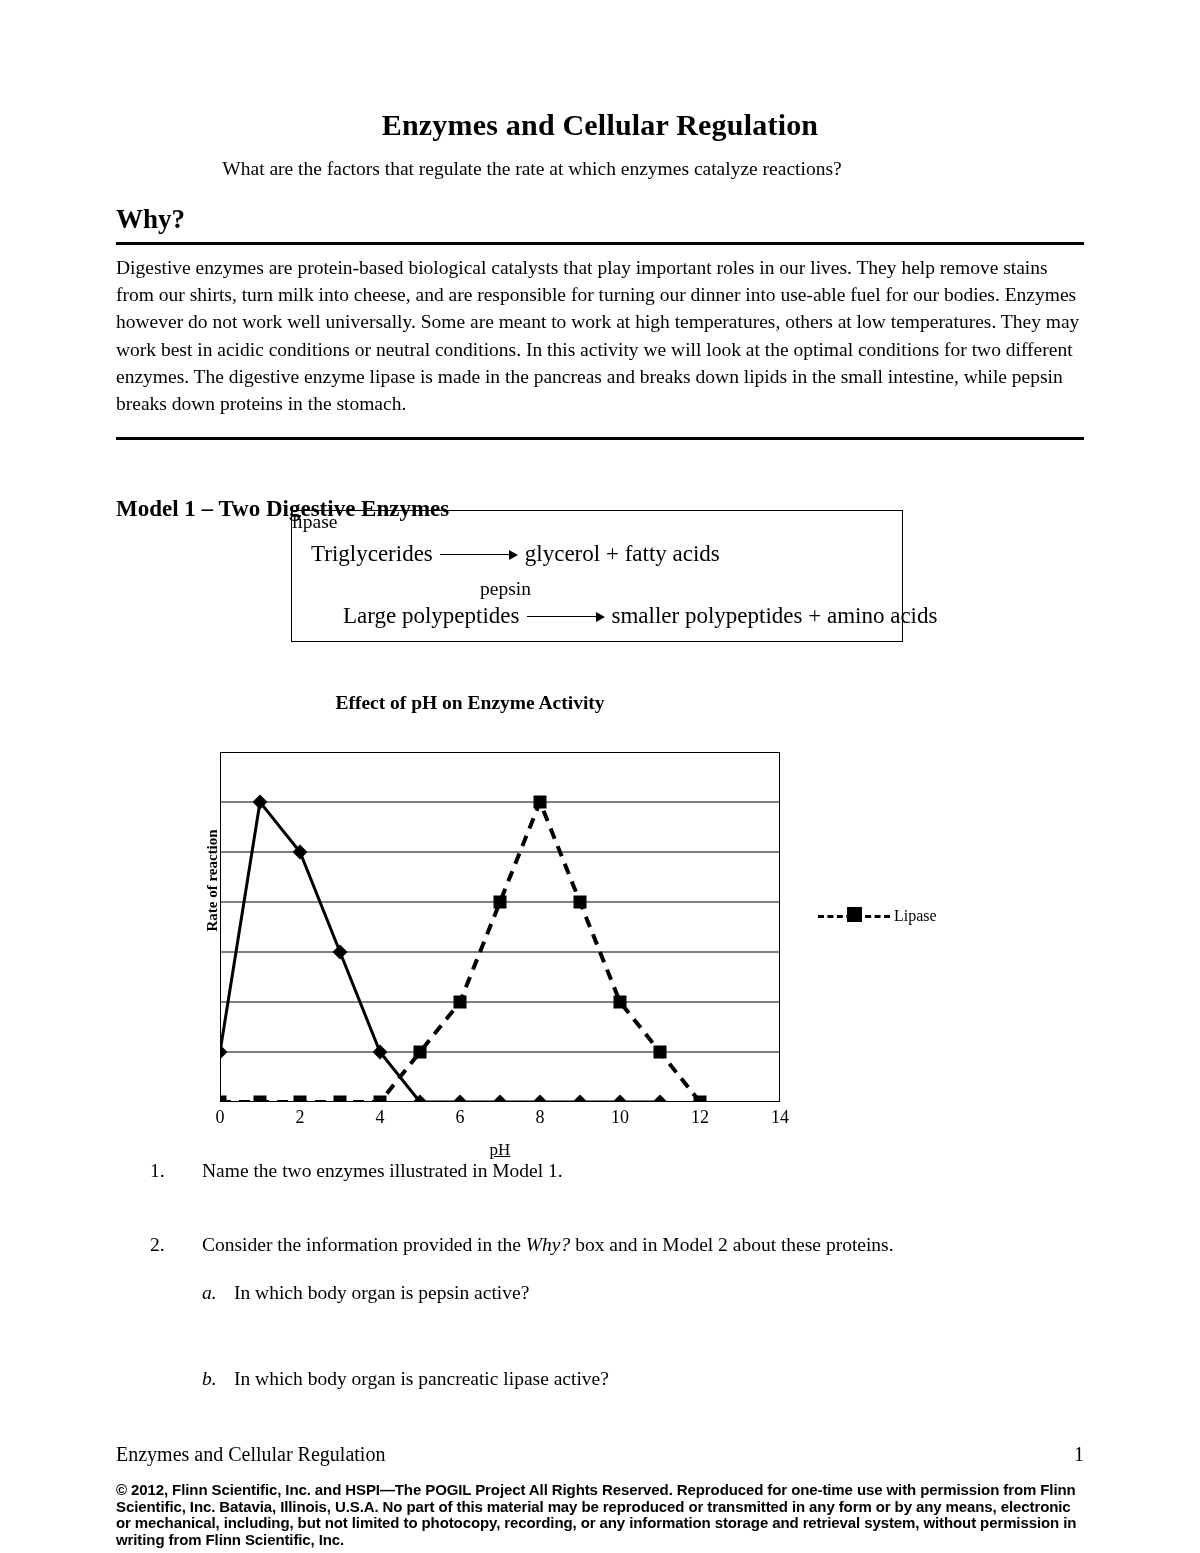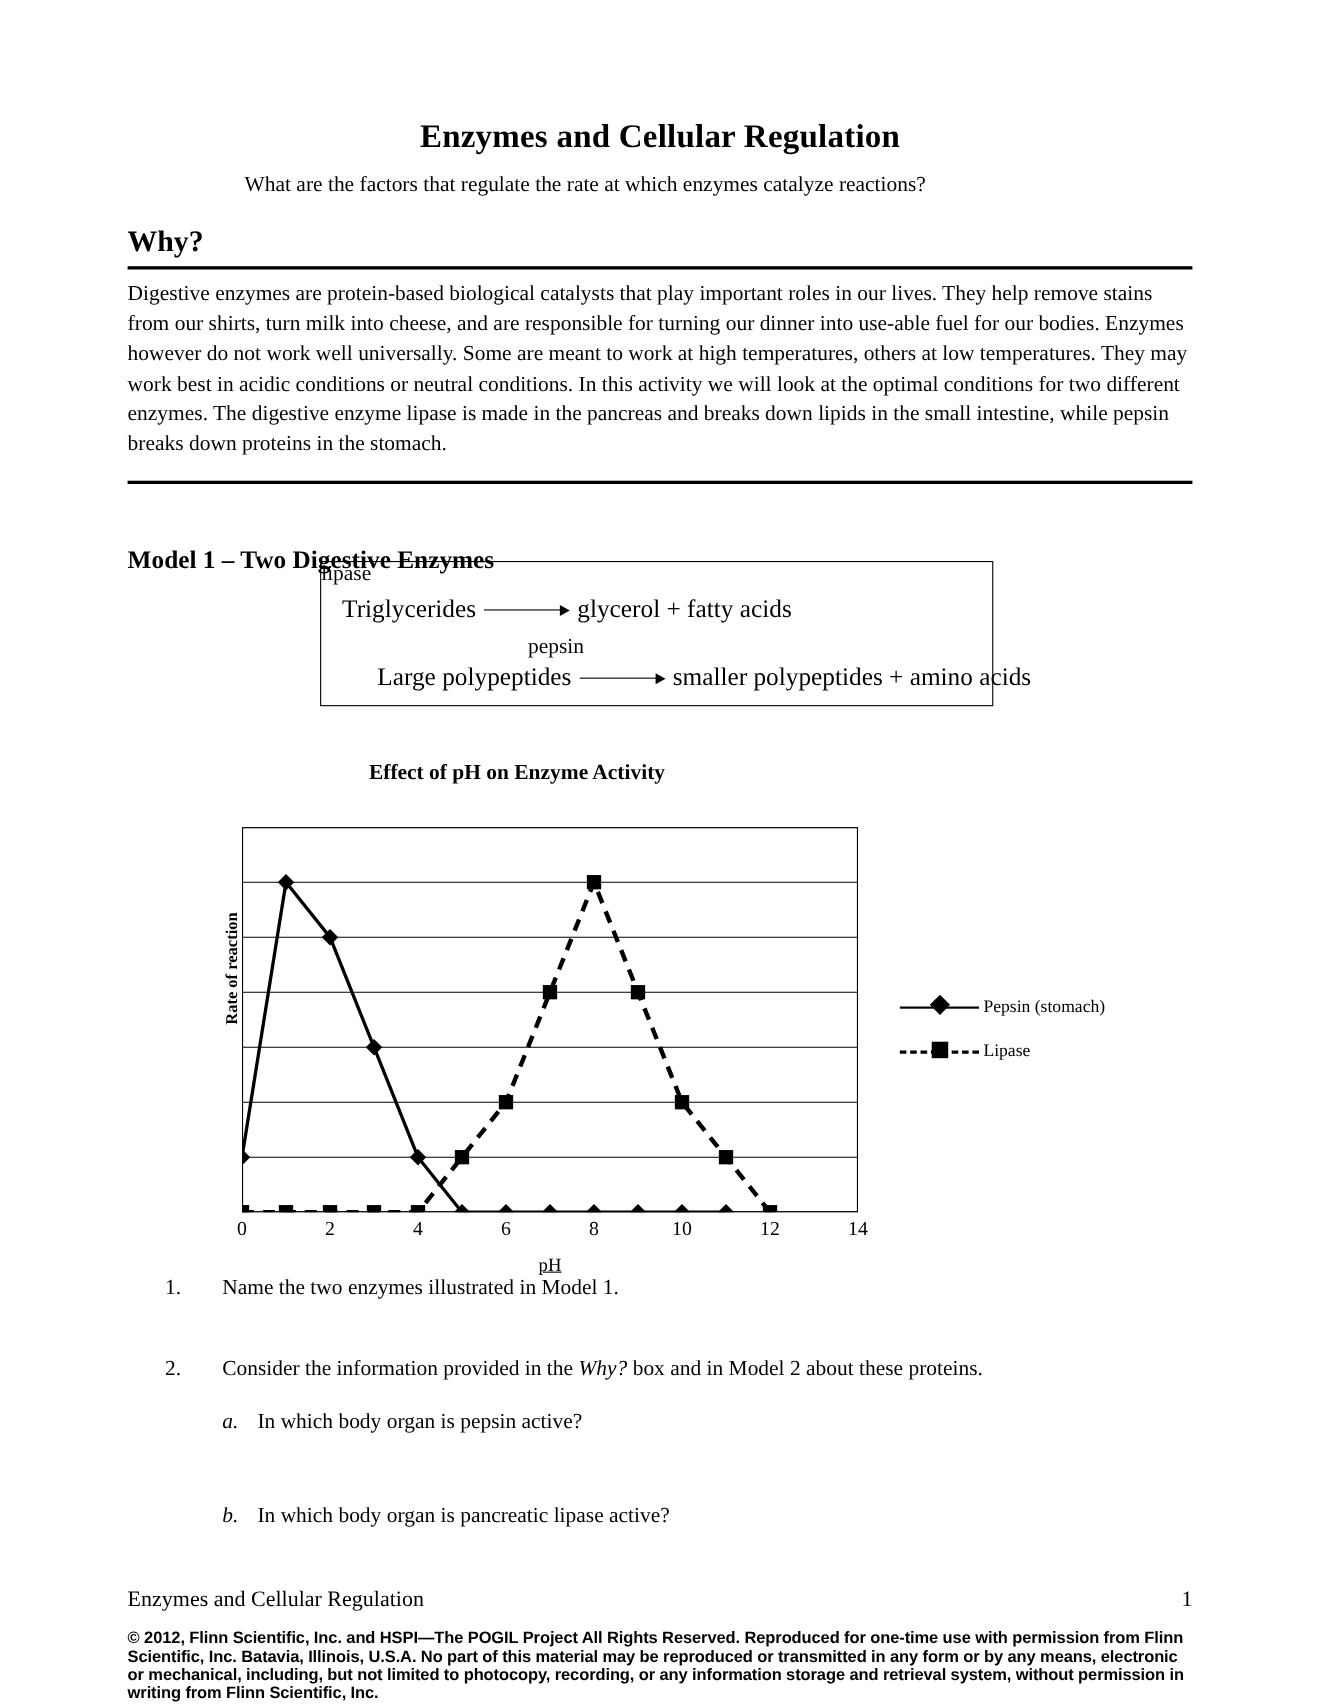--- a/index.html
+++ b/index.html
@@ -373,25 +373,20 @@
         <div class="xtick" style="left: 240px;">6</div>
         <div class="xtick" style="left: 320px;">8</div>
         <div class="xtick" style="left: 400px;">10</div>
         <div class="xtick" style="left: 480px;">12</div>
         <div class="xtick" style="left: 560px;">14</div>
       </div>
     <div class="xlabel">pH</div>
 
     <div class="legend">
       <div class="legend-row">
-        <span class="legend-line legend-solid"></span>
-        <span class="legend-marker-d"></span>
-        <span class="legend-label">Pepsin (stomach)</span>
-      </div>
-      <div class="legend-row">
         <span class="legend-line legend-dashed"></span>
         <span class="legend-marker-s"></span>
         <span class="legend-label">Lipase</span>
       </div>
     </div>
   </div>
 
   <div class="questions">
     <div class="q-item">
       <span class="q-num">1.</span>

